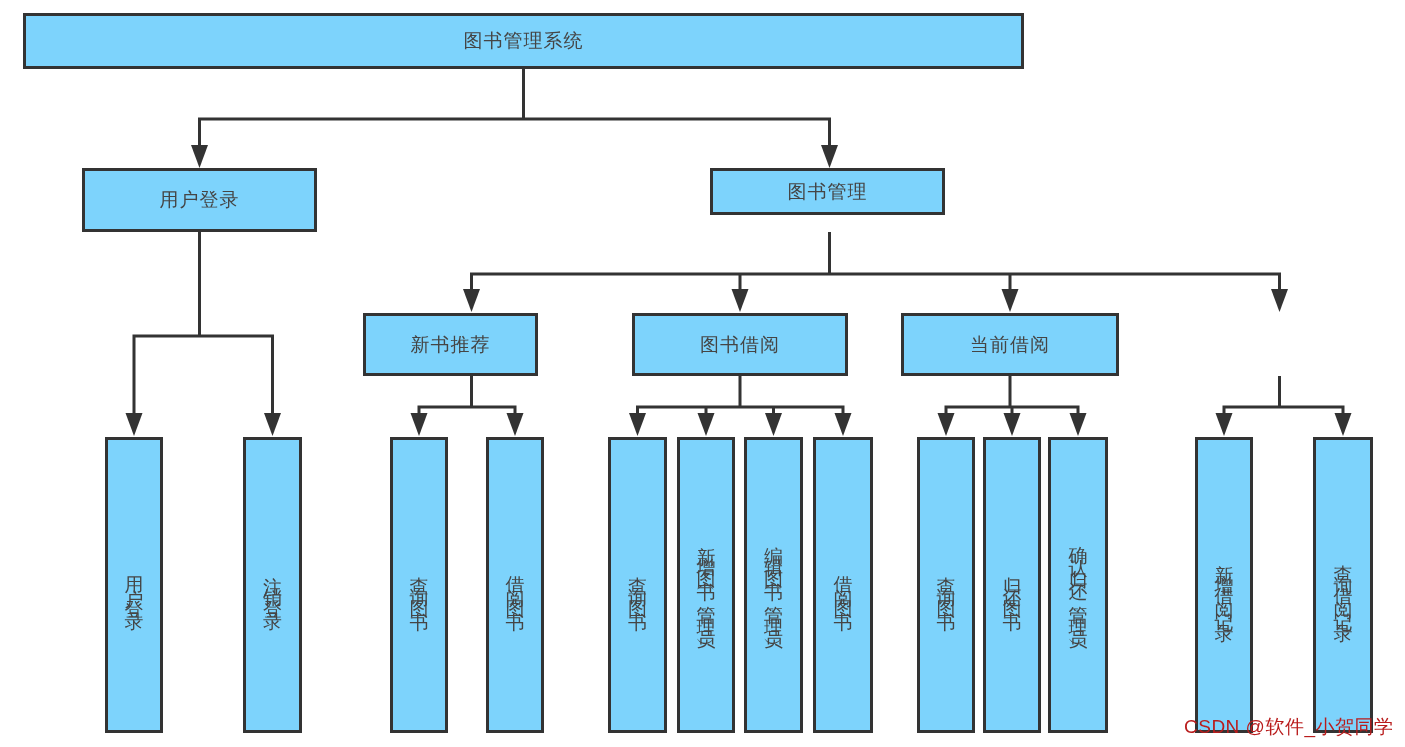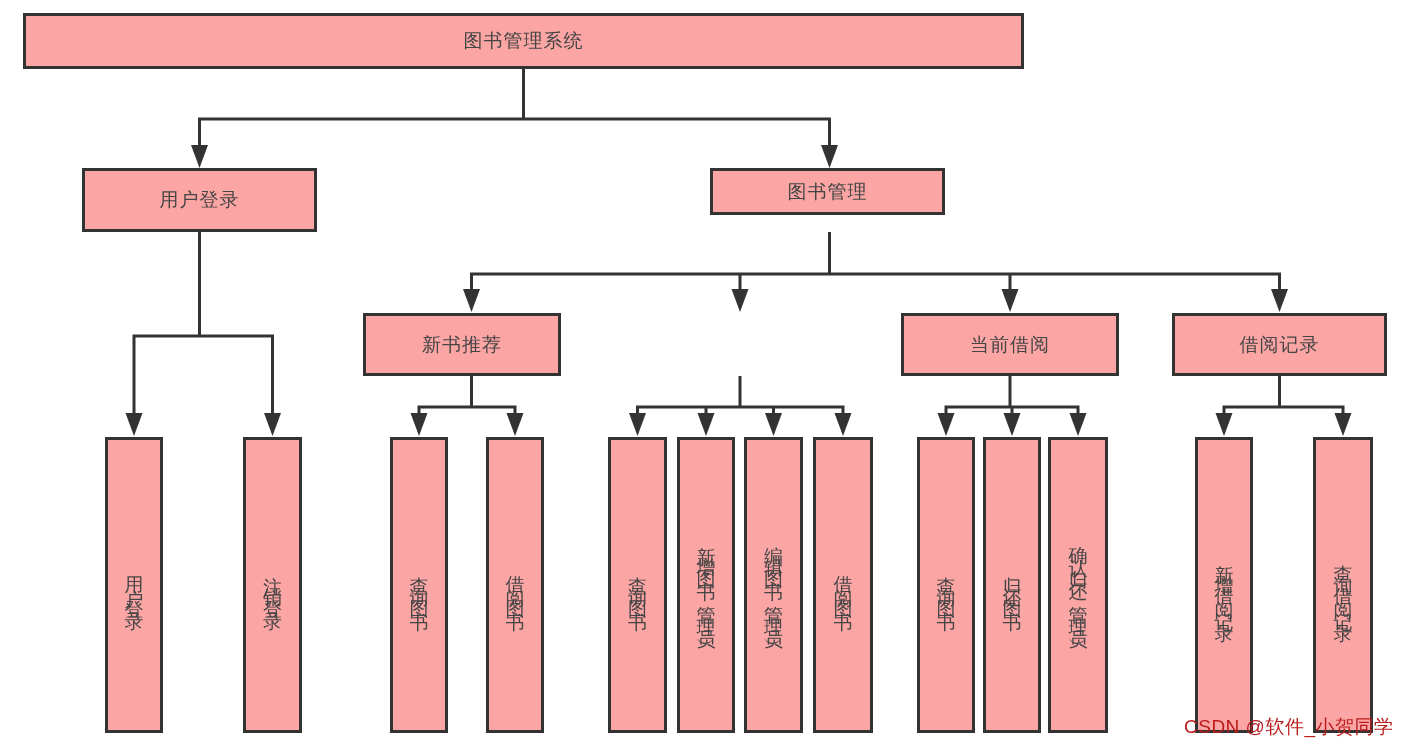--- a/index.html
+++ b/index.html
@@ -20,21 +20,21 @@
     left: 0;
     top: 0;
     width: 1405px;
     height: 747px;
     pointer-events: none;
   }
   .node {
     position: absolute;
     box-sizing: border-box;
     border: 3px solid #333333;
-    background: #fca5a5;
+    background: #7dd3fc;
     color: #454545;
     display: flex;
     align-items: center;
     justify-content: center;
     font-size: 19px;
     letter-spacing: 1px;
     text-align: center;
     white-space: nowrap;
   }
   .node.leaf {
@@ -110,23 +110,23 @@
         <polygon points="1334.5,413 1351.5,413 1343,436" stroke="none"></polygon>
       </g>
     </g>
   </svg>
 
   <div class="node" style="left:23px; top:13px; width:1001px; height:56px;">图书管理系统</div>
 
   <div class="node" style="left:82px; top:168px; width:235px; height:64px;">用户登录</div>
   <div class="node" style="left:710px; top:168px; width:235px; height:47px;">图书管理</div>
 
-  <div class="node" style="left:363px; top:313px; width:198px; height:63px;">新书推荐</div>
+  <div class="node" style="left:363px; top:313px; width:175px; height:63px;">新书推荐</div>
+  <div class="node" style="left:632px; top:313px; width:216px; height:63px;">图书借阅</div>
   <div class="node" style="left:901px; top:313px; width:218px; height:63px;">当前借阅</div>
-  <div class="node" style="left:1172px; top:313px; width:215px; height:63px;">借阅记录</div>
 
   <div class="node leaf" style="left:105px; top:437px; width:58px; height:296px;">用户登录</div>
   <div class="node leaf" style="left:243px; top:437px; width:59px; height:296px;">注销登录</div>
 
   <div class="node leaf" style="left:390px; top:437px; width:58px; height:296px;">查询图书</div>
   <div class="node leaf" style="left:486px; top:437px; width:58px; height:296px;">借阅图书</div>
 
   <div class="node leaf" style="left:608px; top:437px; width:59px; height:296px;">查询图书</div>
   <div class="node leaf" style="left:677px; top:437px; width:58px; height:296px;">新增图书（管理员）</div>
   <div class="node leaf" style="left:744px; top:437px; width:59px; height:296px;">编辑图书（管理员）</div>

